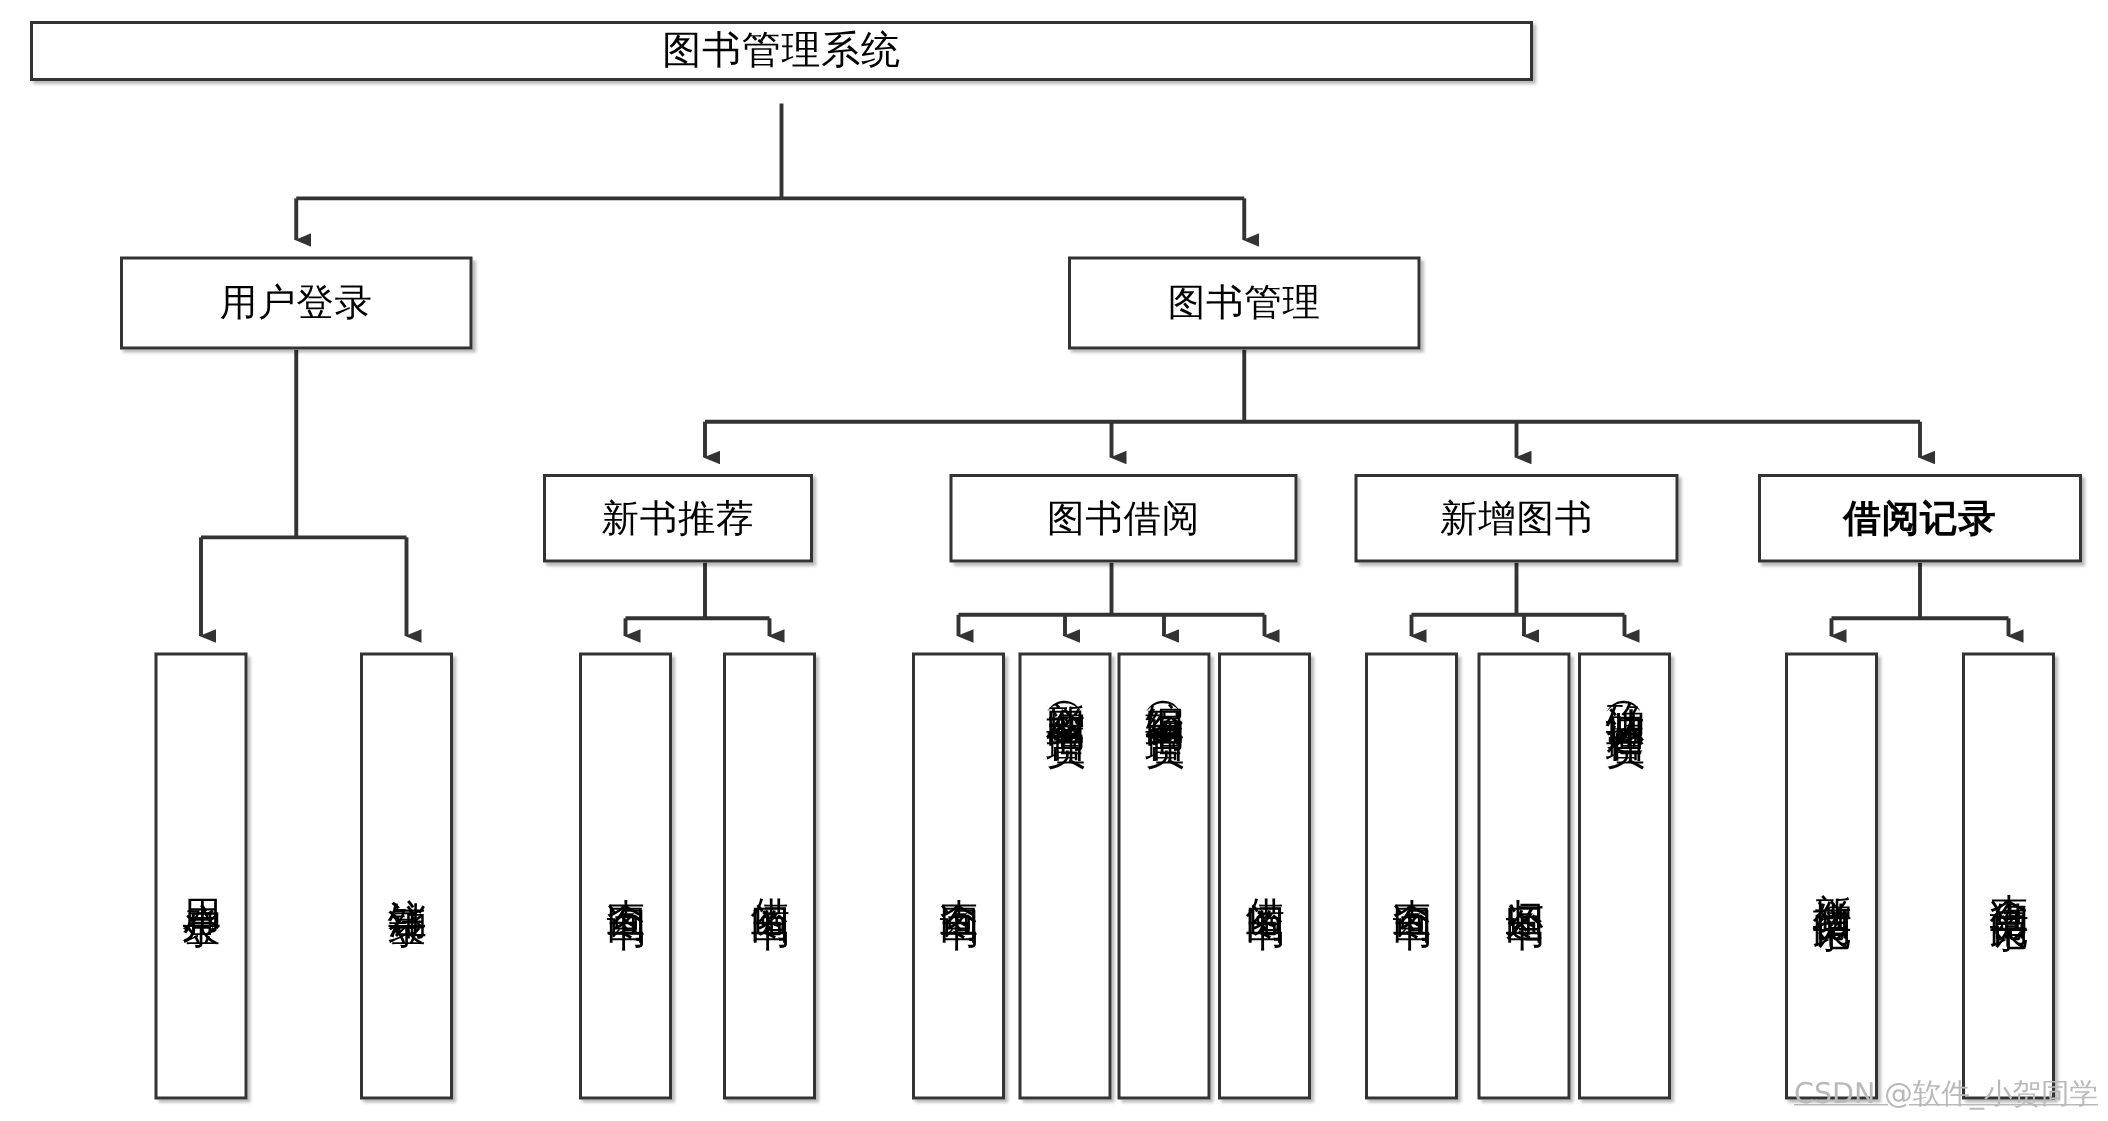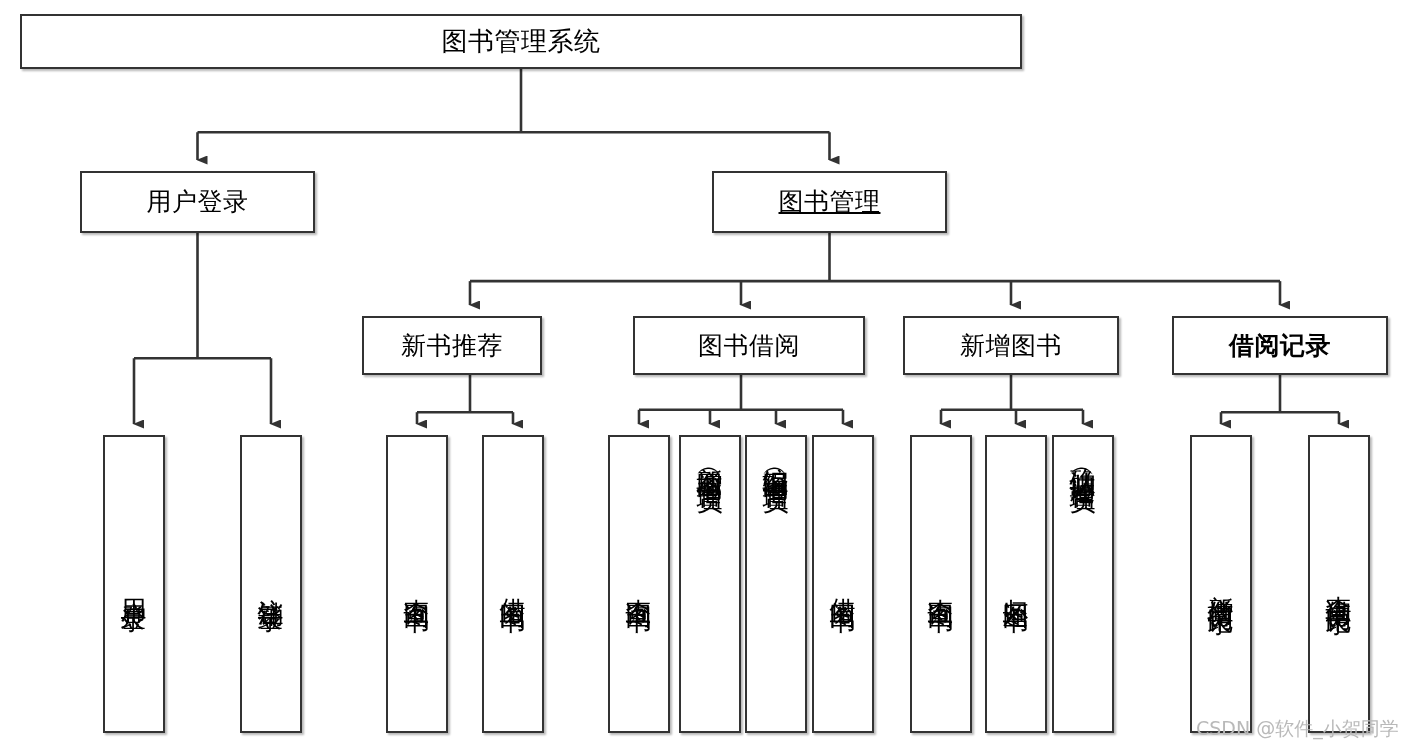--- a/index.html
+++ b/index.html
@@ -70,20 +70,21 @@
     align-items: flex-start;
     padding-top: 10px;
   }
   .watermark {
     position: absolute;
     color: #b9b9b9;
     font-size: 19px;
     white-space: nowrap;
     z-index: 5;
     font-family: "DejaVu Sans", "Liberation Sans", sans-serif;
+    text-decoration: underline;
   }
 </style>
 </head>
 <body>
 
 <div id="diagram-root">
 
   <svg id="edge-layer" width="1405" height="747" viewBox="0 0 1405 747" xmlns="http://www.w3.org/2000/svg" aria-hidden="true">
     <defs>
       <marker id="arrowhead" markerWidth="9" markerHeight="11" refX="4.5" refY="10" orient="auto" markerUnits="userSpaceOnUse">
@@ -121,27 +122,27 @@
         <line x1="1016" y1="409.8" x2="1016" y2="424" marker-end="url(#arrowhead)"></line>
         <line x1="1083" y1="409.8" x2="1083" y2="424" marker-end="url(#arrowhead)"></line>
         <line x1="1280" y1="375" x2="1280" y2="412.2"></line>
         <line x1="1221" y1="412.2" x2="1339" y2="412.2"></line>
         <line x1="1221" y1="412.2" x2="1221" y2="424" marker-end="url(#arrowhead)"></line>
         <line x1="1339" y1="412.2" x2="1339" y2="424" marker-end="url(#arrowhead)"></line>
       </g>
   </svg>
 
   <div id="node-layer">
-      <div class="node horiz root" style="left: 20px; top: 14px; width: 1002px; height: 55px;">
+      <div class="node horiz root" style="left: 20px; top: 14px; width: 1002px; height: 40px;">
         <span class="label">图书管理系统</span>
       </div>
       <div class="node horiz" style="left: 80px; top: 171px; width: 235px; height: 62px;">
         <span class="label">用户登录</span>
       </div>
-      <div class="node horiz" style="left: 712px; top: 171px; width: 235px; height: 62px; text-decoration: underline;">
+      <div class="node horiz" style="left: 712px; top: 171px; width: 235px; height: 62px;">
         <span class="label">图书管理</span>
       </div>
       <div class="node horiz" style="left: 362px; top: 316px; width: 180px; height: 59px;">
         <span class="label">新书推荐</span>
       </div>
       <div class="node horiz" style="left: 633px; top: 316px; width: 232px; height: 59px;">
         <span class="label">图书借阅</span>
       </div>
       <div class="node horiz" style="left: 903px; top: 316px; width: 216px; height: 59px;">
         <span class="label">新增图书</span>

